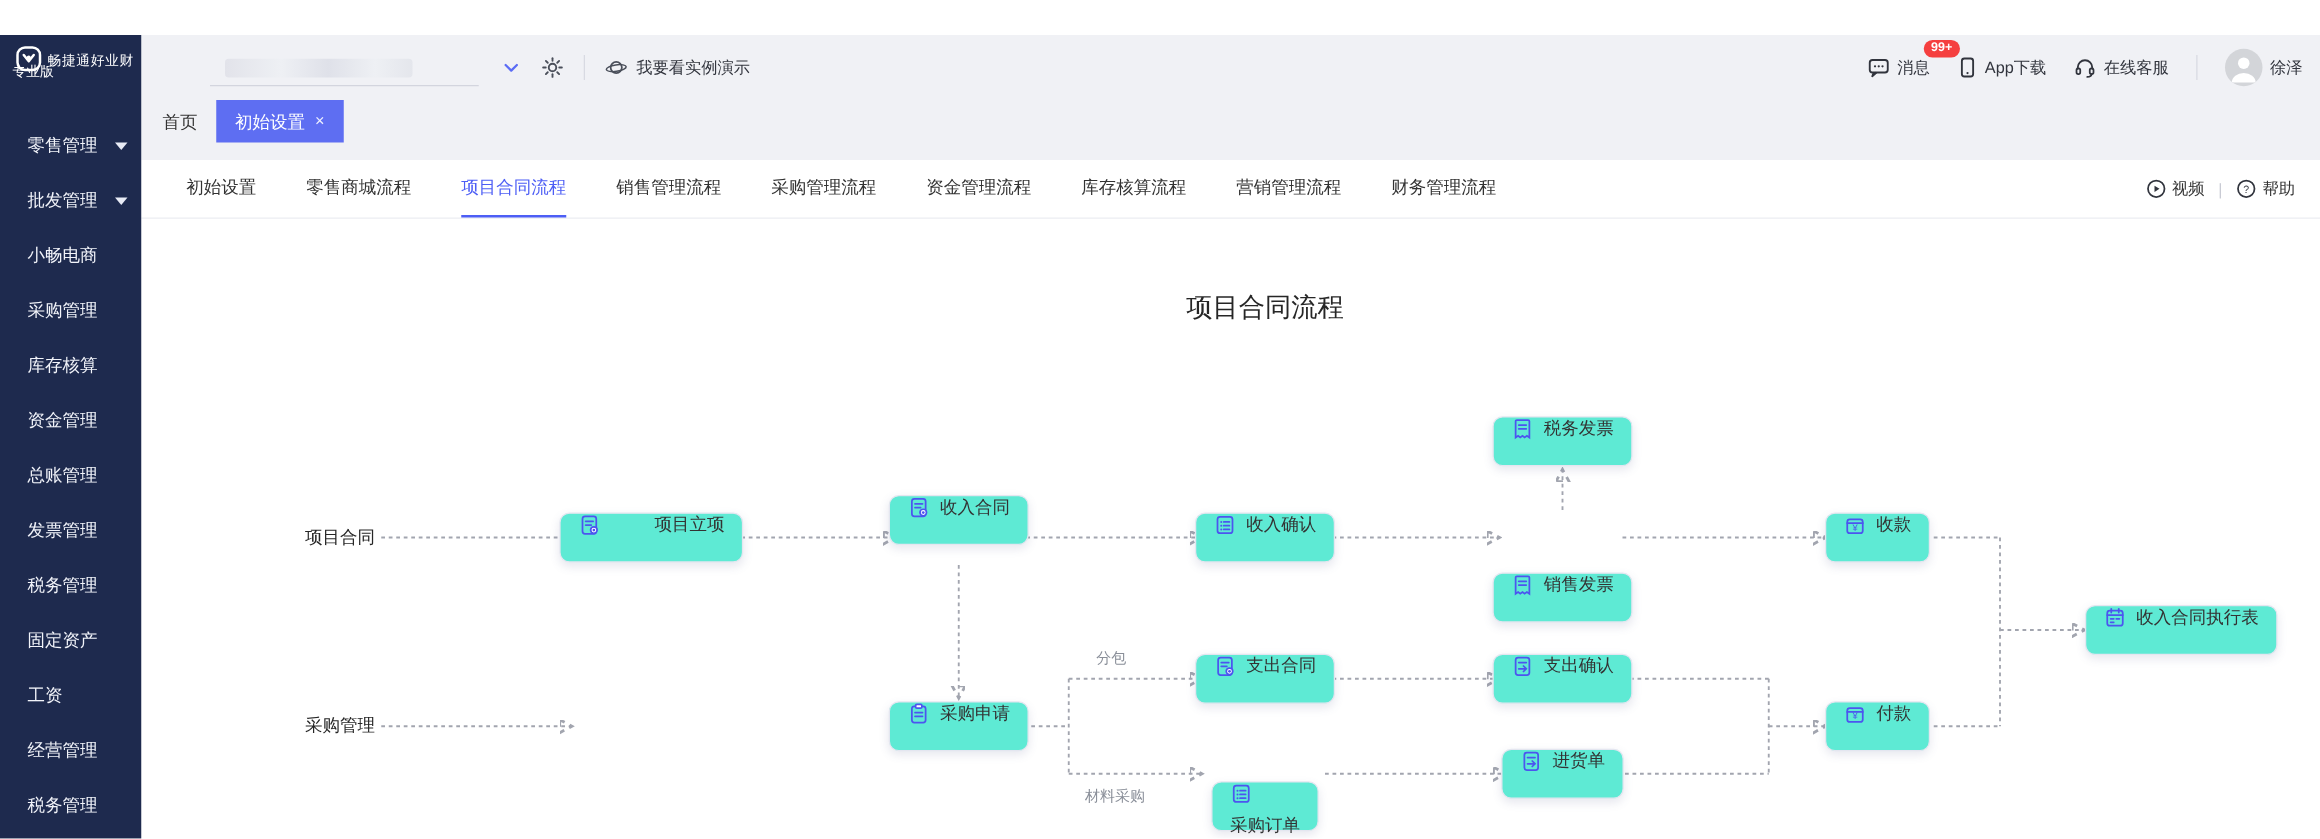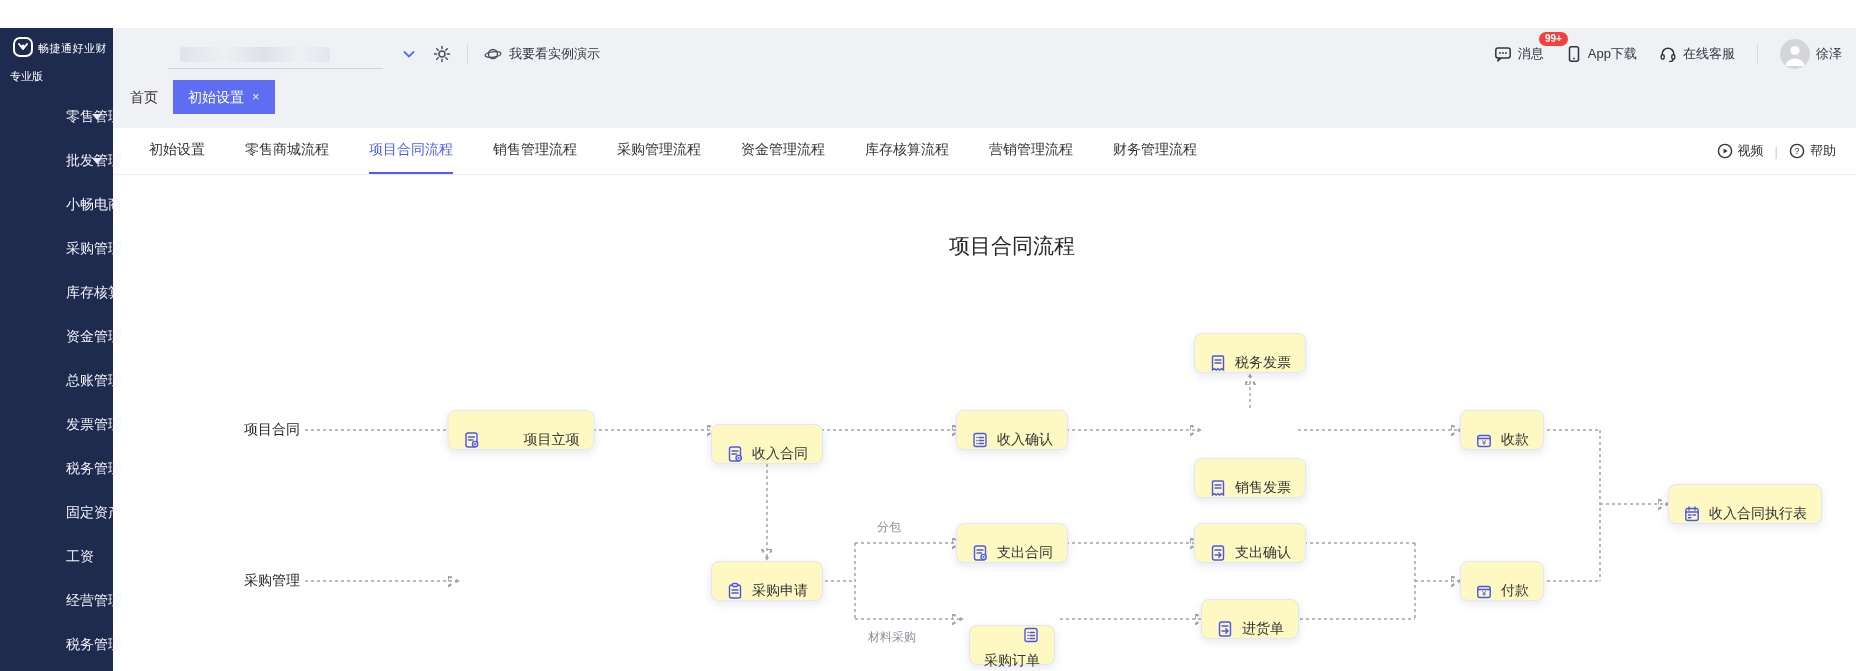--- a/index.html
+++ b/index.html
@@ -5,22 +5,22 @@
   * { margin:0; padding:0; box-sizing:border-box; }
   html,body { background:#fff; }
   body { font-family:"Liberation Sans","DejaVu Sans",sans-serif; }
   .app { position:relative; width:1856px; height:671px; overflow:hidden; background:#fff; }
 
   
   .sidebar { position:absolute; left:0; top:28px; width:113px; bottom:0; background:#1e2a4e; color:#fff; z-index:3; }
   .logo-block { position:relative; height:52px; }
   .logo-ic { position:absolute; left:11px; top:7px; }
   .brand-name { position:absolute; left:38px; top:13px; font-size:11px; color:#fff; white-space:nowrap; letter-spacing:0.5px; }
-  .brand-edition { position:absolute; left:10px; top:41px; font-size:11px; color:#fff; }
-  .menu { padding-top:14px;margin-left:44px; }
+  .brand-edition { position:absolute; left:10px; top:22px; font-size:11px; color:#fff; }
+  .menu { padding-top:14px; }
   .menu-item { position:relative; height:44px; line-height:44px; padding-left:22px; font-size:14px; color:#f2f4fa; cursor:pointer; white-space:nowrap; }
   .menu-item .caret { position:absolute; right:11px; top:20px; width:0; height:0; border-left:5px solid transparent; border-right:5px solid transparent; border-top:6px solid #e8ebf5; }
 
   
   .main { position:absolute; left:113px; top:28px; right:0; bottom:0; }
   .topstrip { position:absolute; left:0; top:0; width:100%; height:28px; background:#fff; }
 
   .header { position:absolute; left:0; top:0; right:0; height:52px; background:#f0f1f5; display:flex; align-items:center; padding:0 14px 0 0; }
   .company-select { margin-left:55px; width:215px; height:30px; display:flex; align-items:flex-end; border-bottom:1px solid #d3d5de; position:relative; }
   .redacted { width:150px; height:15px; margin:0 0 6px 12px; border-radius:3px;
@@ -47,21 +47,21 @@
   .subnav-item.active { color:#4d5ef5; border-bottom-color:#4d5ef5; }
   .subnav-utils { margin-left:auto; display:flex; align-items:center; gap:7px; font-size:13px; color:#333; }
   .subnav-utils .sep { color:#c9cbd4; margin:0 4px; }
   .util { display:flex; align-items:center; gap:5px; cursor:pointer; white-space:nowrap; }
 
   
   .flow-canvas { position:relative; width:1743px; height:496px; }
   .flow-title { position:absolute; left:899px; top:71px; transform:translate(-50%,-50%); font-size:21px; font-weight:500; color:#262626; white-space:nowrap; }
   .lane-label { position:absolute; transform:translate(-50%,-50%); font-size:14px; color:#262626; white-space:nowrap; }
   .branch-label { position:absolute; transform:translate(-50%,-50%); font-size:12px; color:#8a8f99; white-space:nowrap; }
-  .node { position:absolute; transform:translate(-50%,-50%); height:40px; background:#fef9c3; border:1px solid #e4e6f0; border-radius:8px; box-shadow:0 3px 8px rgba(82,90,140,.14); display:flex; align-items:flex-end; gap:8px; padding:0 14px; font-size:14px; color:#333; cursor:pointer; white-space:nowrap; }
+  .node { position:absolute; transform:translate(-50%,-50%); height:40px; background:#5eead4; border:1px solid #e4e6f0; border-radius:8px; box-shadow:0 3px 8px rgba(82,90,140,.14); display:flex; align-items:flex-start; gap:8px; padding:0 14px; font-size:14px; color:#333; cursor:pointer; white-space:nowrap; }
   .node .nic { display:flex; align-items:center; }
   svg.lines { position:absolute; left:0; top:0; pointer-events:none; }
   svg.lines path { stroke:#a2a5af; stroke-width:1.5; fill:none; stroke-dasharray:3 3; }
   .ico { display:inline-flex; }
 </style>
 </head>
 <body>
 
 <div class="app">
   <div class="topstrip"></div>
@@ -266,21 +266,21 @@
               <svg width="18" height="18" viewBox="0 0 18 18" fill="none" stroke="#4c55ef" stroke-width="1.4" stroke-linecap="round">
                 <rect x="3.5" y="2" width="11" height="14" rx="2"></rect>
                 <line x1="6" y1="6" x2="12" y2="6"></line>
                 <line x1="6" y1="9" x2="10.5" y2="9"></line>
                 <circle cx="12.6" cy="13" r="2.6" fill="#fff"></circle>
                 <circle cx="12.6" cy="13" r="1.1" fill="#4c55ef" stroke="none"></circle>
               </svg>
             </span>
             <span>项目立项</span>
           </div>
-          <div class="node" style="left: 654px; top: 269px;">
+          <div class="node" style="left: 654px; top: 241px;">
             <span class="nic">
               <svg width="18" height="18" viewBox="0 0 18 18" fill="none" stroke="#4c55ef" stroke-width="1.4" stroke-linecap="round">
                 <rect x="3.5" y="2" width="11" height="14" rx="2"></rect>
                 <line x1="6" y1="6" x2="12" y2="6"></line>
                 <line x1="6" y1="9" x2="10.5" y2="9"></line>
                 <circle cx="12.6" cy="13" r="2.6" fill="#fff"></circle>
                 <circle cx="12.6" cy="13" r="1.1" fill="#4c55ef" stroke="none"></circle>
               </svg>
             </span>
             <span>收入合同</span>

